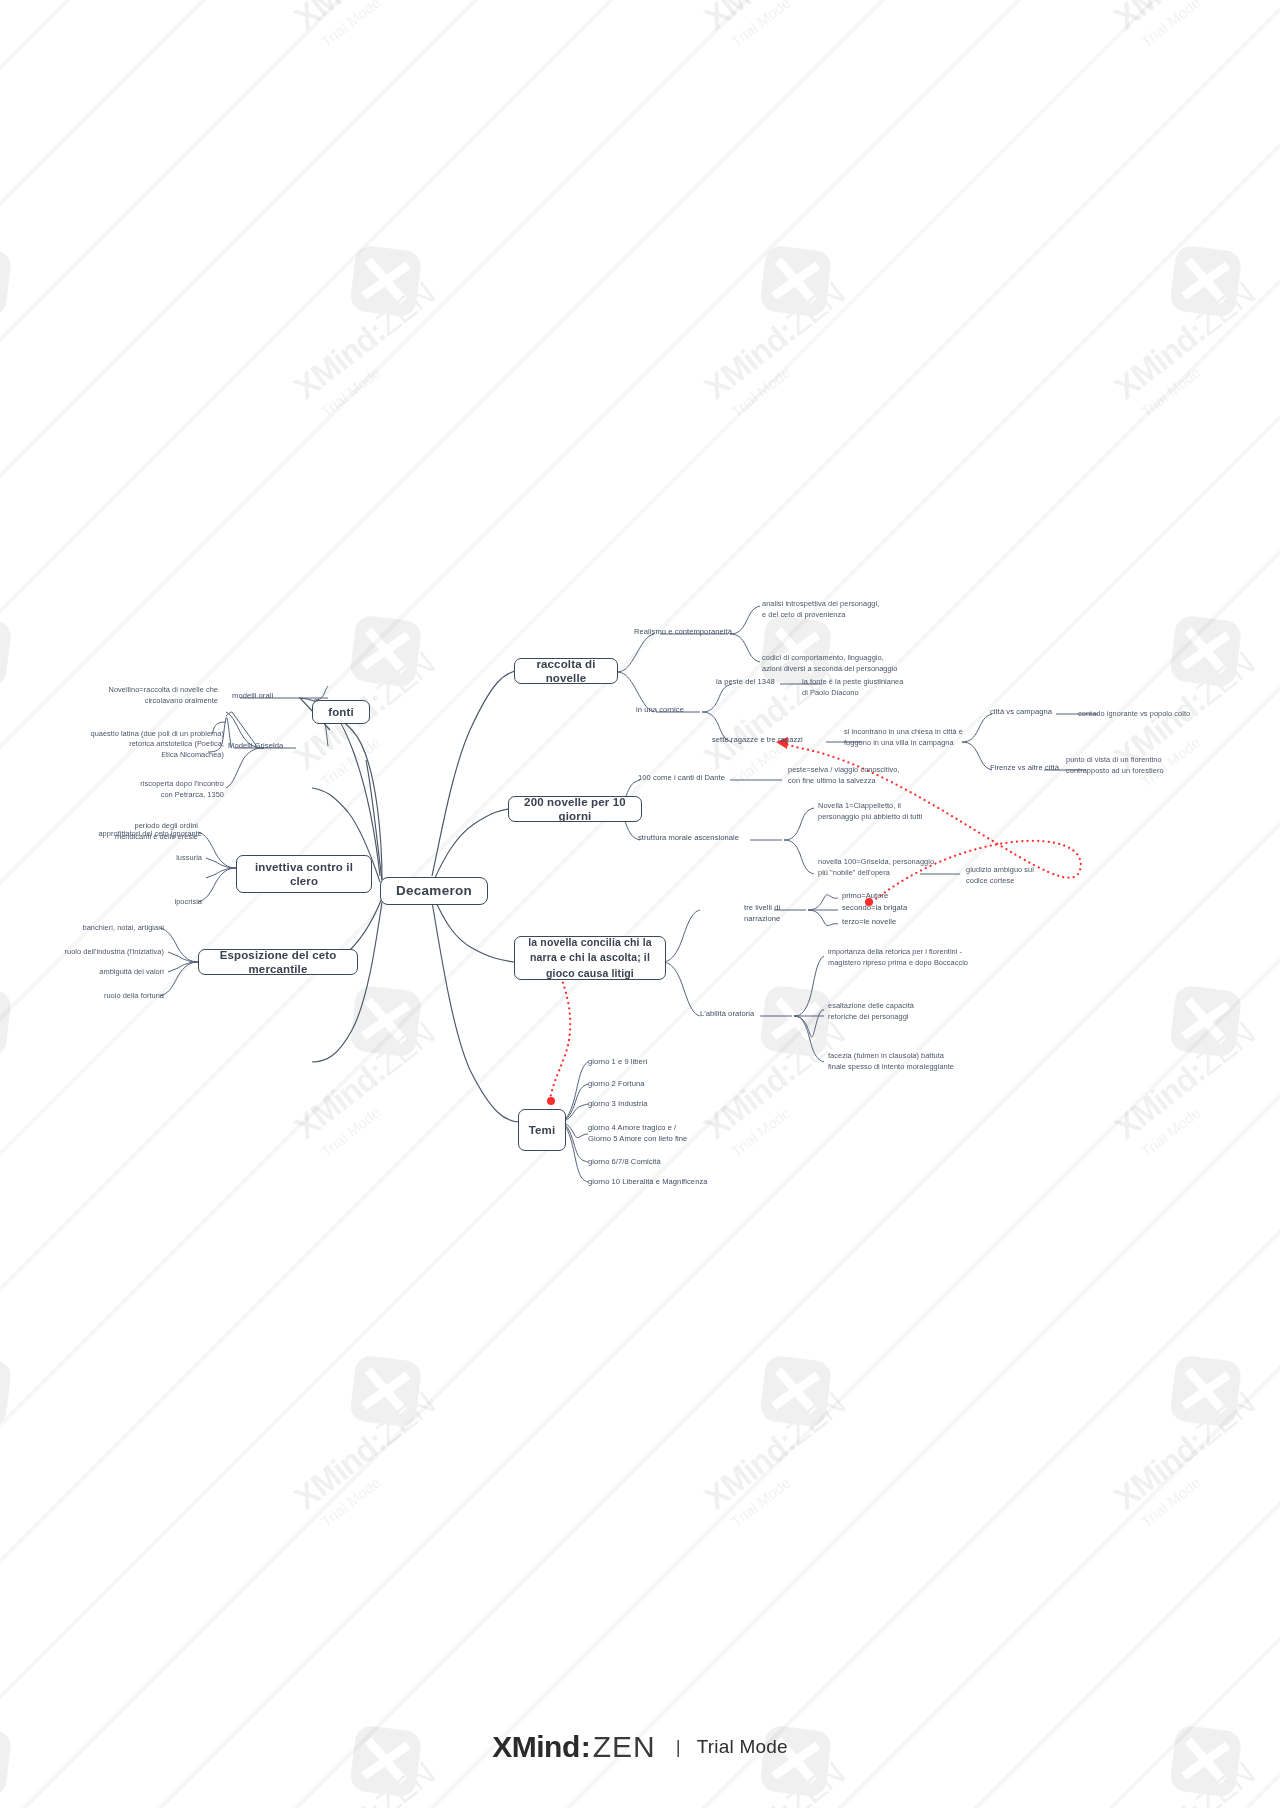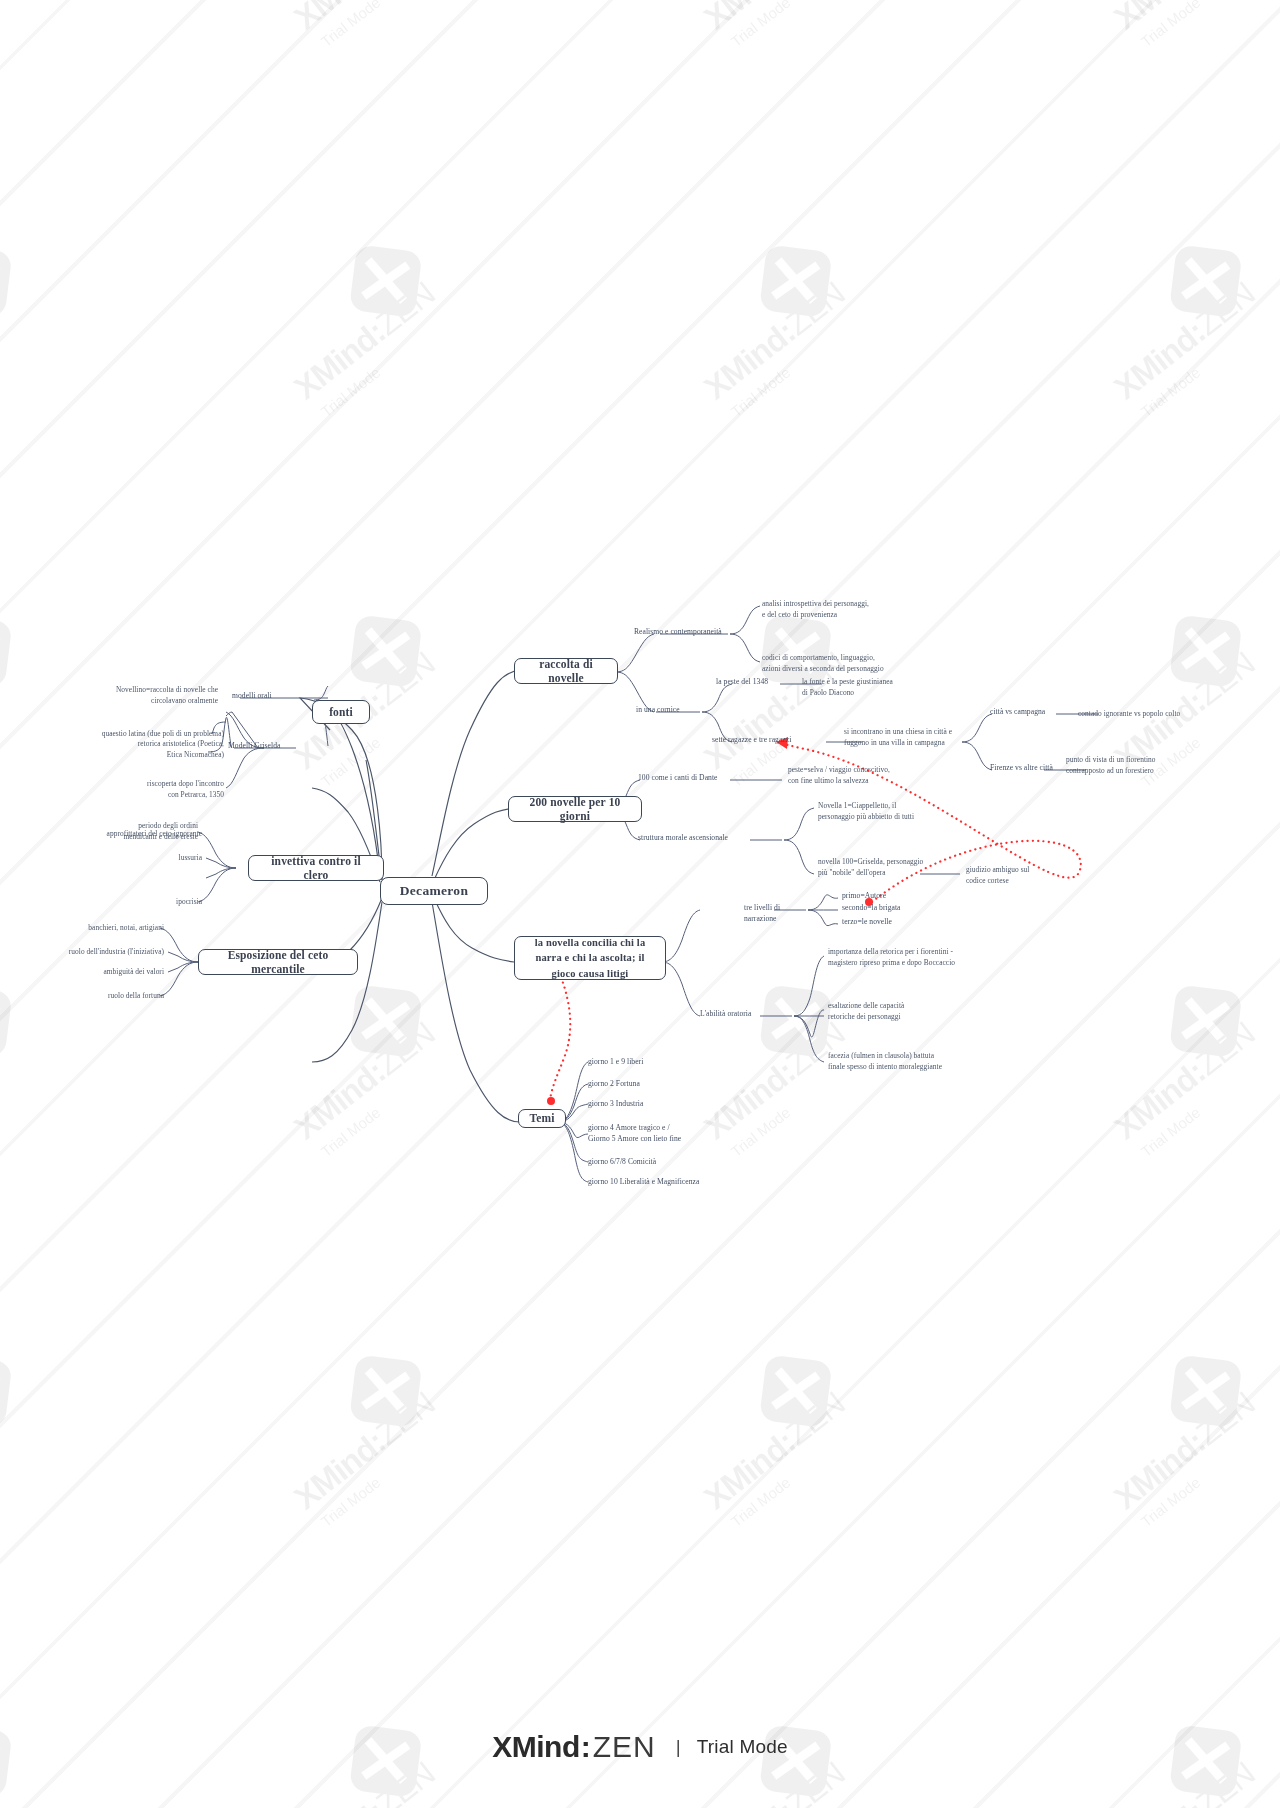--- a/index.html
+++ b/index.html
@@ -39,21 +39,21 @@
   #mindmap-canvas{position:absolute;inset:0;z-index:2;}
   svg.edges{position:absolute;left:0;top:0;width:1280px;height:1808px;overflow:visible;}
   svg.edges path{fill:none;stroke:#4a5568;stroke-width:1.15;}
   svg.edges path.thin{stroke-width:1;stroke:#55607a;}
   svg.edges path.rel{
     fill:none;stroke:#ff2d2d;stroke-width:2.2;
     stroke-dasharray:0.1 5.2;stroke-linecap:round;
   }
 
   
-  .node{position:absolute;box-sizing:border-box;font-family:Liberation Serif, serif;}
+  .node{position:absolute;box-sizing:border-box;}
   .boxed{
     border:1.6px solid #3c4758;border-radius:7px;background:#fff;
     display:flex;align-items:center;justify-content:center;text-align:center;
     padding:5px 10px;line-height:1.25;
   }
   .root{
     font-size:13.5px;font-weight:700;letter-spacing:.3px;color:#3a4150;
     border-width:1.6px;border-radius:8px;
   }
   .l1{font-size:11.5px;font-weight:700;letter-spacing:.15px;color:#3a4150;}
@@ -292,21 +292,21 @@
   <div class="node leaf r" style="left:98px;top:684px;width:120px;">Novellino=raccolta di novelle che
 circolavano oralmente</div>
 
   <div class="node lbl2 r" style="left:228px;top:740px;width:70px;">Modelli Griselda</div>
   <div class="node leaf r" style="left:62px;top:728px;width:162px;">quaestio latina (due poli di un problema)</div>
   <div class="node leaf r" style="left:92px;top:738px;width:132px;">retorica aristotelica (Poetica,
 Etica Nicomachea)</div>
   <div class="node leaf r" style="left:92px;top:778px;width:132px;">riscoperta dopo l'incontro
 con Petrarca, 1350</div>
 
-  <div class="node boxed l1" style="left:248px;top:855px;width:136px;height:26px;">invettiva contro il clero</div>
+  <div class="node boxed l1" style="left:236px;top:855px;width:136px;height:38px;">invettiva contro il clero</div>
   <div class="node leaf r" style="left:86px;top:820px;width:112px;">periodo degli ordini
 mendicanti e delle eresie</div>
   <div class="node leaf r" style="left:136px;top:852px;width:66px;">lussuria</div>
   <div class="node leaf r" style="left:74px;top:828px;width:128px;">approfittatori del ceto ignorante</div>
   <div class="node leaf r" style="left:138px;top:896px;width:64px;">ipocrisia</div>
 
   <div class="node boxed l1" style="left:198px;top:949px;width:160px;height:26px;">Esposizione del ceto mercantile</div>
   <div class="node leaf r" style="left:54px;top:922px;width:110px;">banchieri, notai, artigiani</div>
   <div class="node leaf r" style="left:42px;top:946px;width:122px;">ruolo dell'industria (l'iniziativa)</div>
   <div class="node leaf r" style="left:64px;top:966px;width:100px;">ambiguità dei valori</div>
@@ -360,21 +360,21 @@
   <div class="node lbl2 l" style="left:842px;top:916px;width:80px;">terzo=le novelle</div>
 
   <div class="node lbl2 l" style="left:700px;top:1008px;width:72px;">L'abilità oratoria</div>
   <div class="node leaf l" style="left:828px;top:946px;width:196px;">importanza della retorica per i fiorentini -
 magistero ripreso prima e dopo Boccaccio</div>
   <div class="node leaf l" style="left:828px;top:1000px;width:150px;">esaltazione delle capacità
 retoriche dei personaggi</div>
   <div class="node leaf l" style="left:828px;top:1050px;width:172px;">facezia (fulmen in clausola) battuta
 finale spesso di intento moraleggiante</div>
 
-  <div class="node boxed l1" style="left:518px;top:1109px;width:48px;height:19px;">Temi</div>
+  <div class="node boxed l1" style="left:518px;top:1109px;width:48px;height:42px;">Temi</div>
 
   <div class="node lbl2 l" style="left:588px;top:1056px;width:130px;">giorno 1 e 9 liberi</div>
   <div class="node lbl2 l" style="left:588px;top:1078px;width:130px;">giorno 2 Fortuna</div>
   <div class="node lbl2 l" style="left:588px;top:1098px;width:130px;">giorno 3 Industria</div>
   <div class="node lbl2 l" style="left:588px;top:1122px;width:150px;">giorno 4  Amore tragico e /
 Giorno 5 Amore con lieto fine</div>
   <div class="node lbl2 l" style="left:588px;top:1156px;width:140px;">giorno 6/7/8 Comicità</div>
   <div class="node lbl2 l" style="left:588px;top:1176px;width:160px;">giorno 10 Liberalità e Magnificenza</div>
 
 </div>

